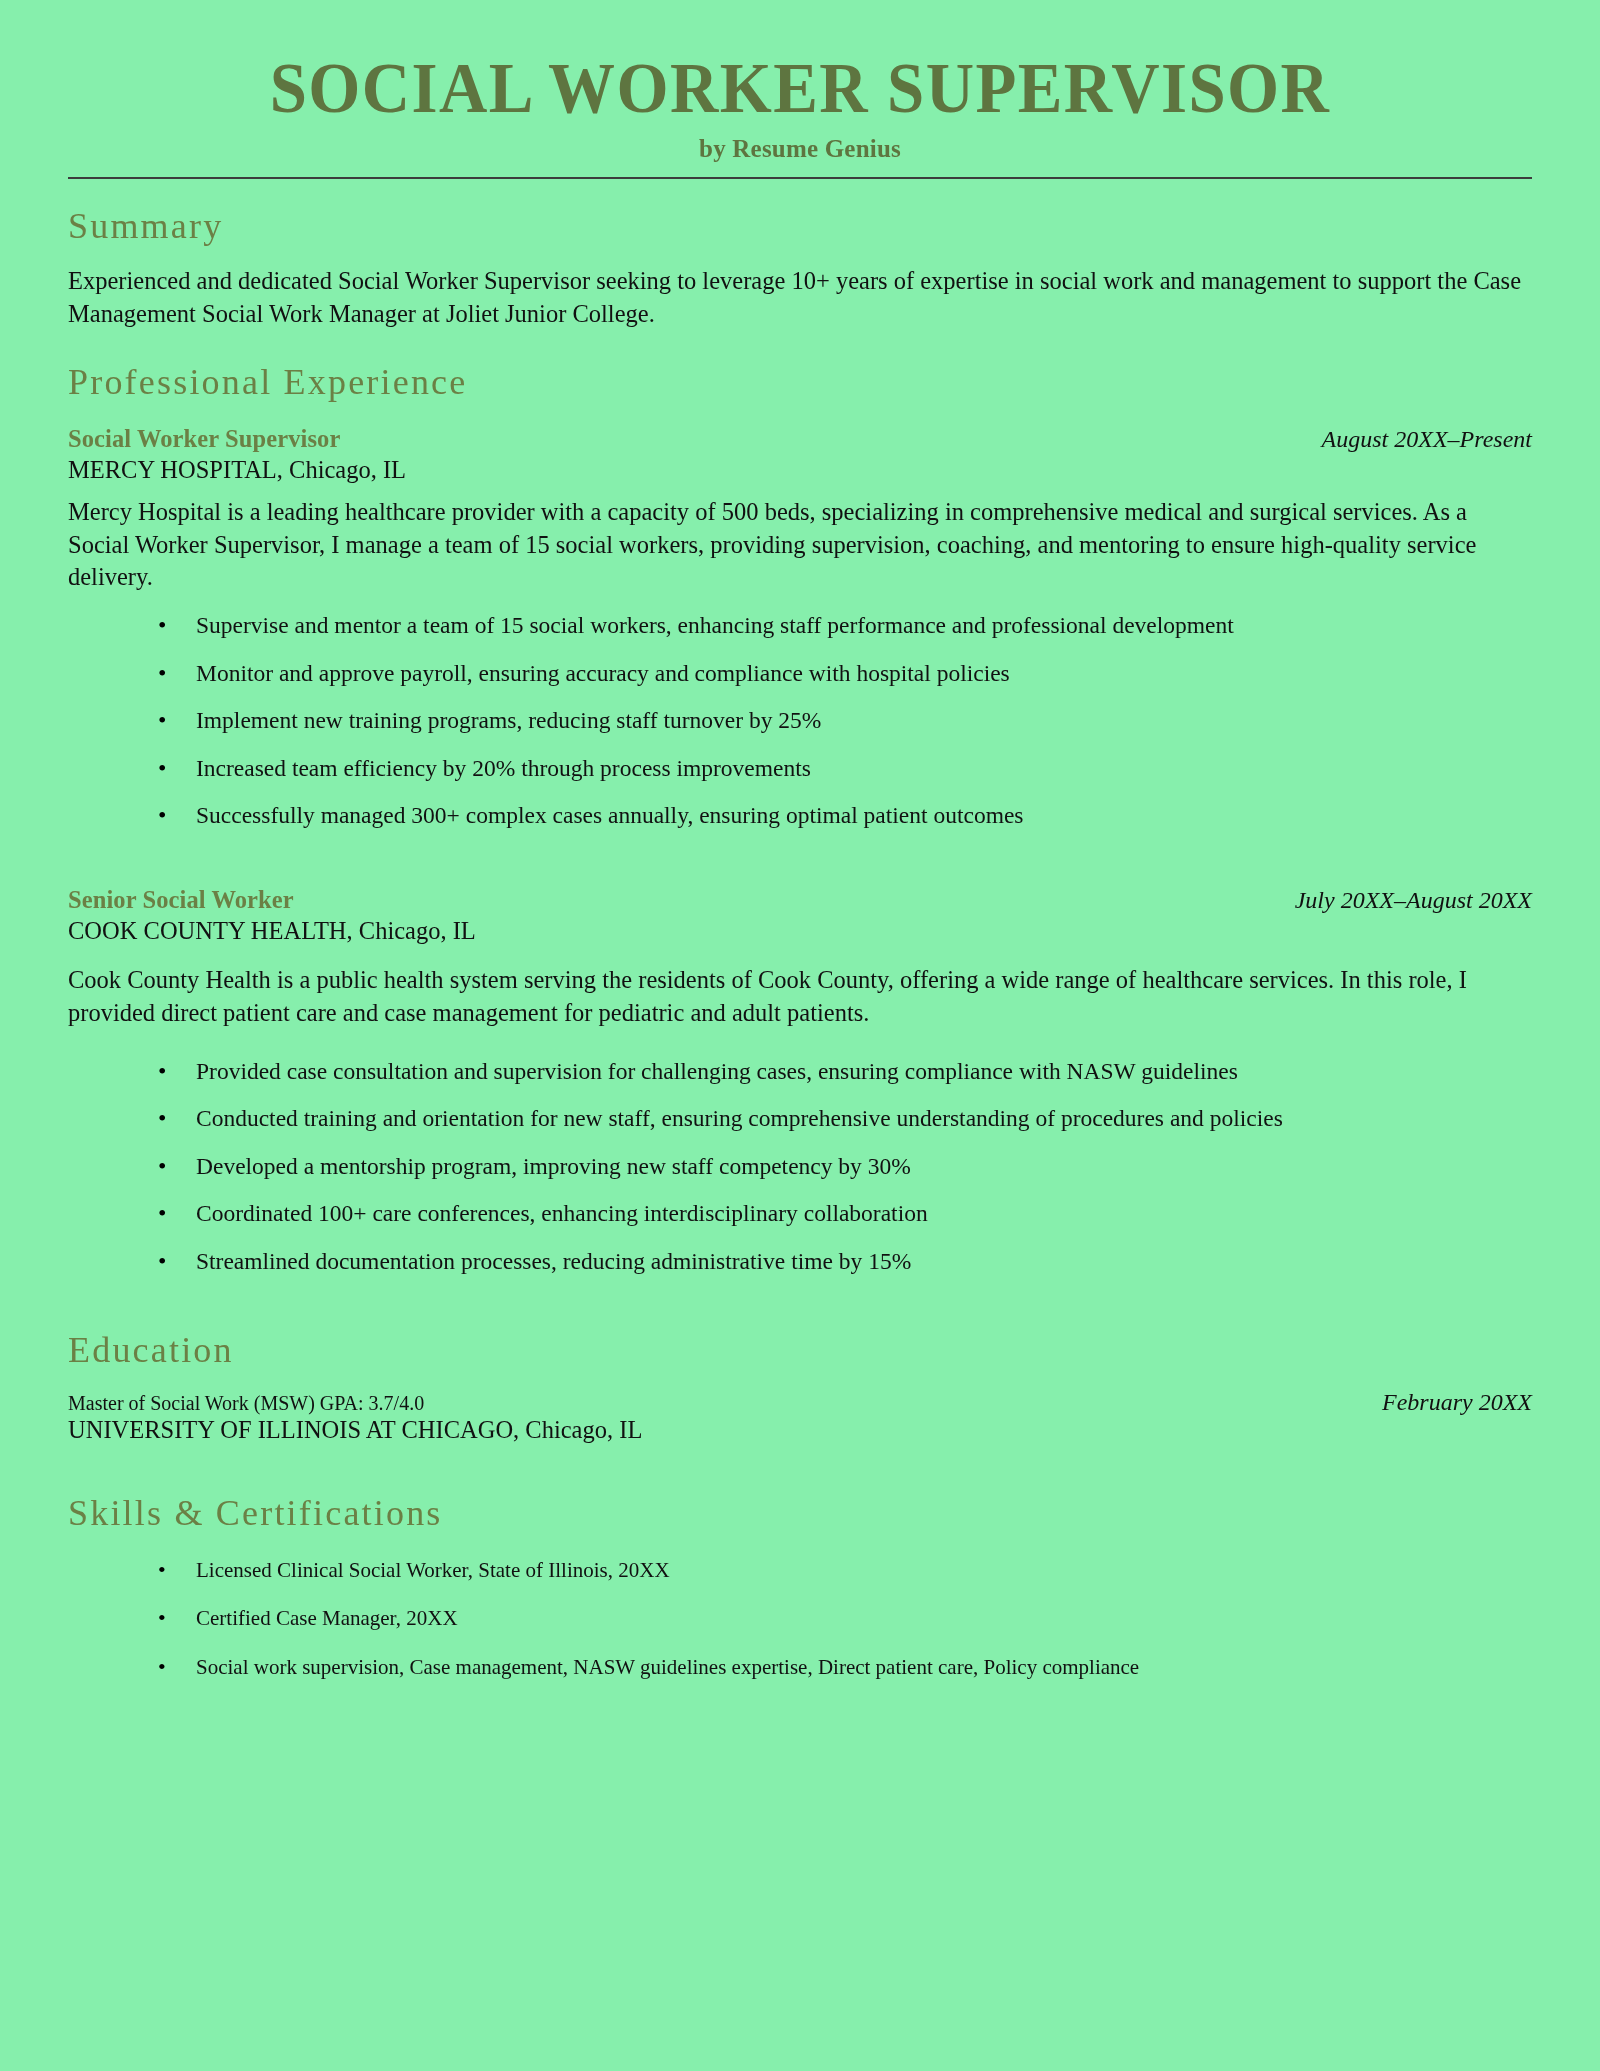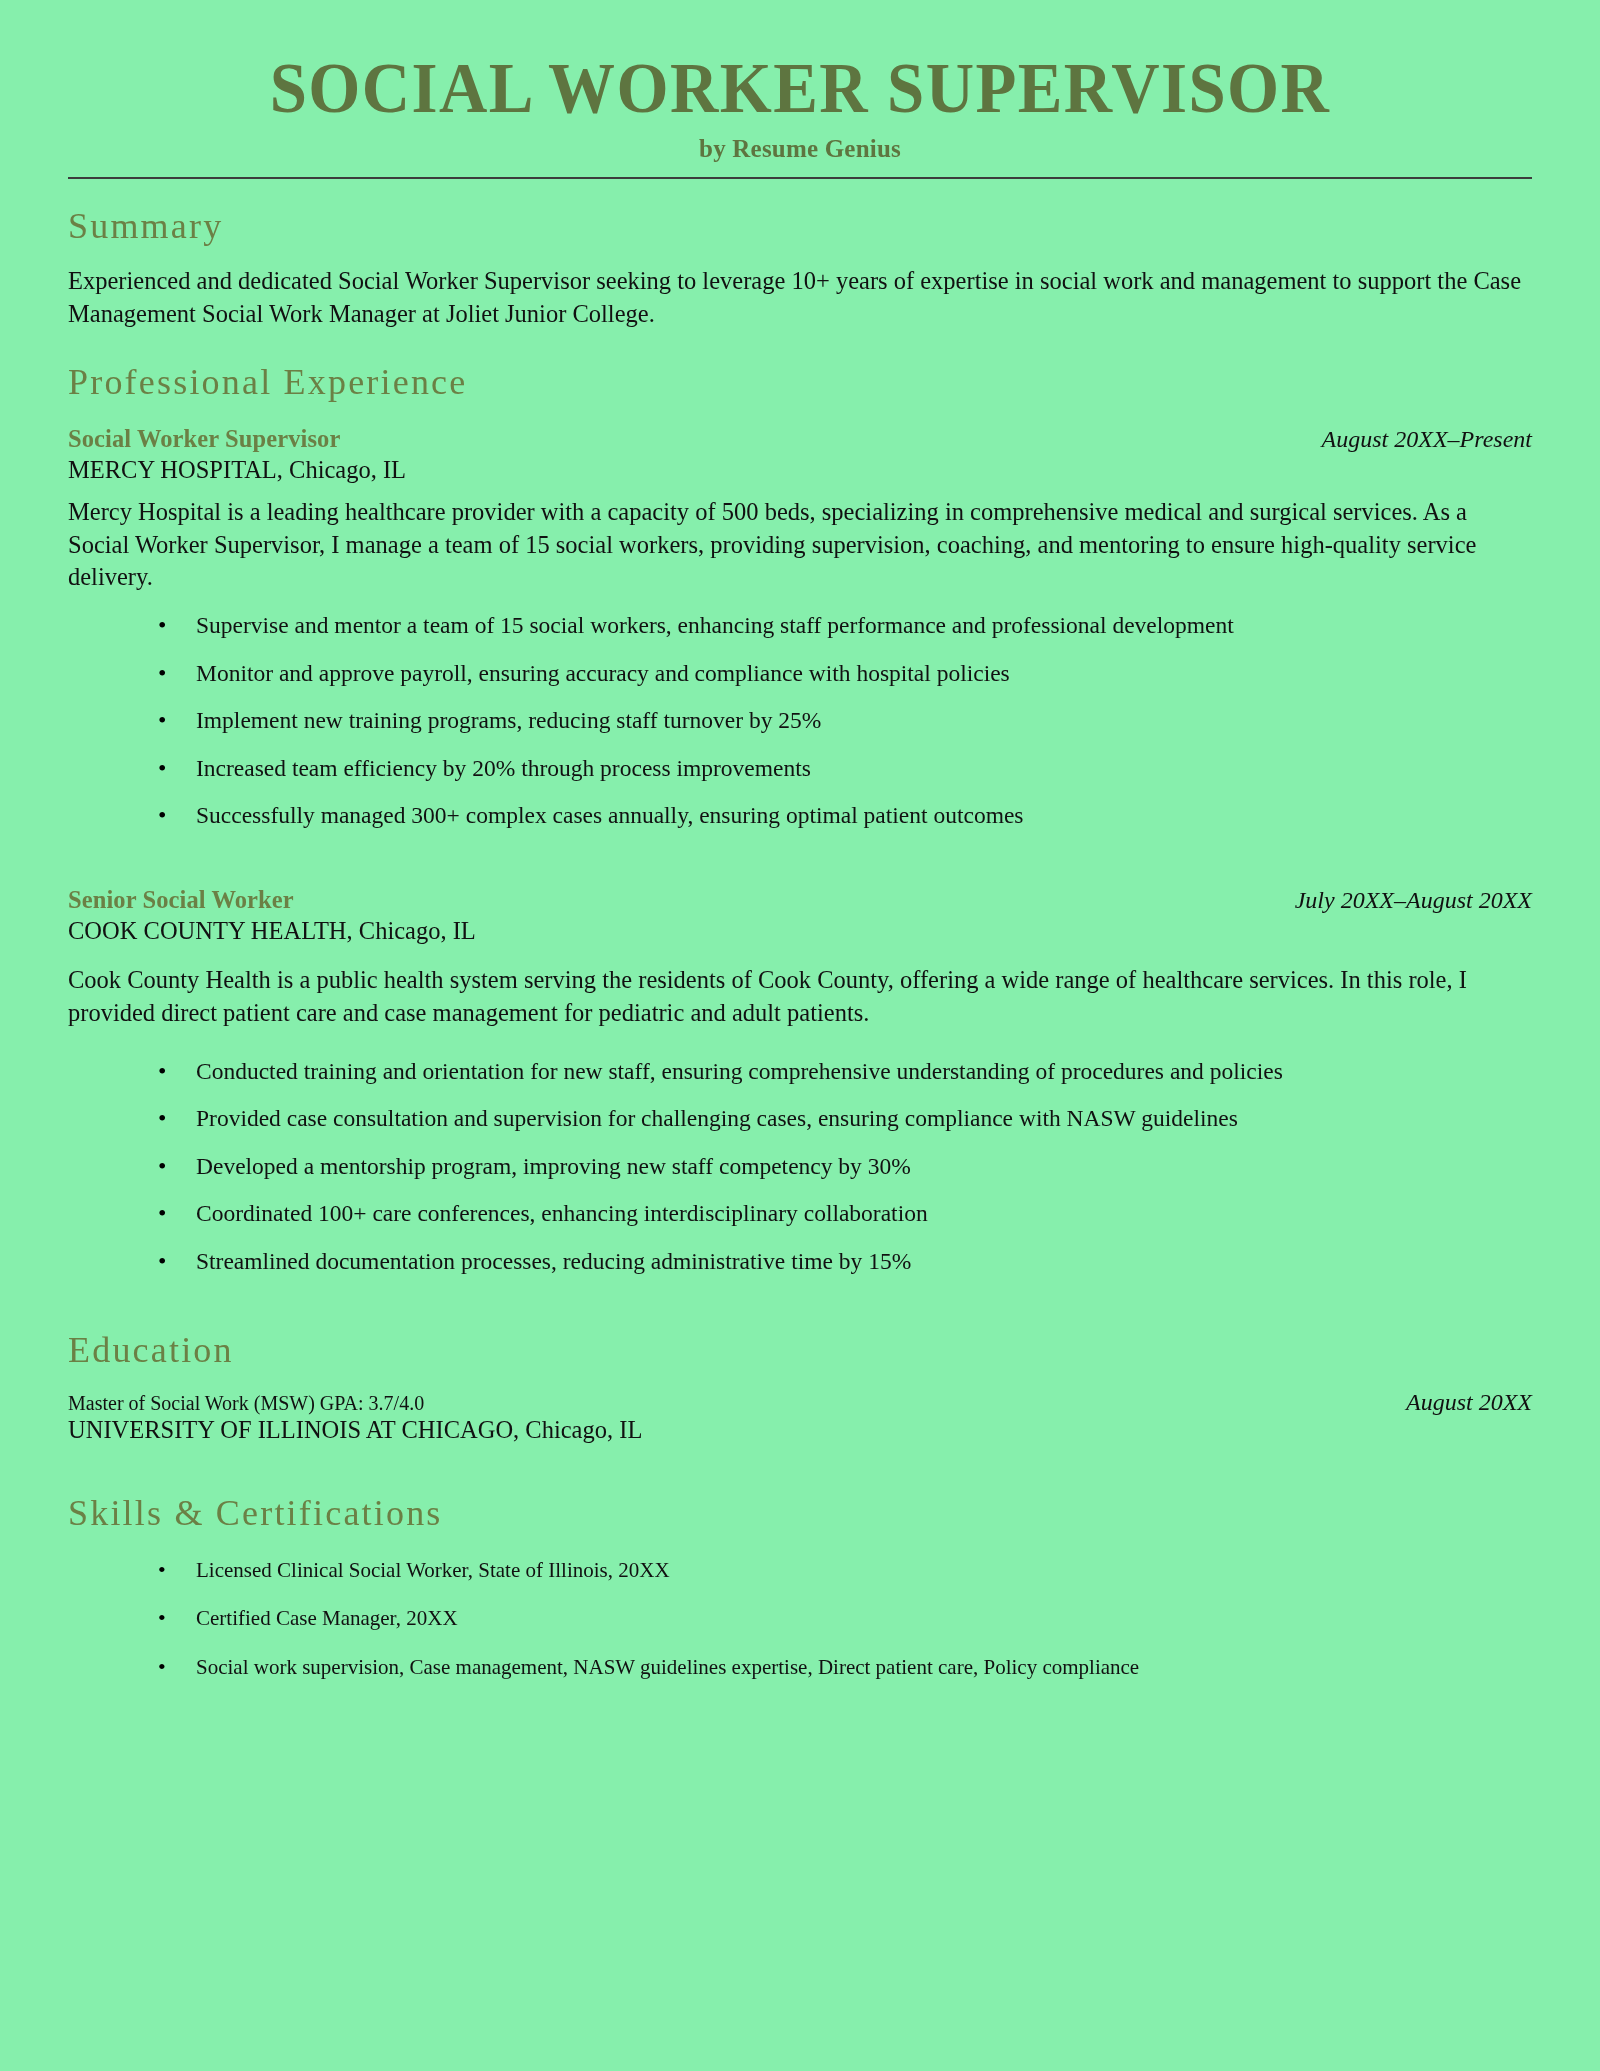--- a/index.html
+++ b/index.html
@@ -216,35 +216,35 @@
     </div>
 
     <div class="entry" style="margin-top:54px;">
       <div class="entry-headrow">
         <span class="entry-title">Senior Social Worker</span>
         <span class="entry-date">July 20XX–August 20XX</span>
       </div>
       <div class="entry-company">COOK COUNTY HEALTH, Chicago, IL</div>
       <div class="entry-desc" style="margin-top:18px;">Cook County Health is a public health system serving the residents of Cook County, offering a wide range of healthcare services. In this role, I provided direct patient care and case management for pediatric and adult patients.</div>
       <ul class="bullets" style="margin-top:26px;">
+        <li>Provided case consultation and supervision for challenging cases, ensuring compliance with NASW guidelines</li>
         <li>Conducted training and orientation for new staff, ensuring comprehensive understanding of procedures and policies</li>
-        <li>Provided case consultation and supervision for challenging cases, ensuring compliance with NASW guidelines</li>
         <li>Developed a mentorship program, improving new staff competency by 30%</li>
         <li>Coordinated 100+ care conferences, enhancing interdisciplinary collaboration</li>
         <li>Streamlined documentation processes, reducing administrative time by 15%</li>
       </ul>
     </div>
   </div>
 
   <div class="section section-education">
     <h2 class="section-title">Education</h2>
     <div>
       <div class="edu-headrow">
         <span class="edu-degree">Master of Social Work (MSW) GPA: 3.7/4.0</span>
-        <span class="edu-date">August 20XX</span>
+        <span class="edu-date">February 20XX</span>
       </div>
       <div class="edu-school">UNIVERSITY OF ILLINOIS AT CHICAGO, Chicago, IL</div>
     </div>
   </div>
 
   <div class="section section-skills">
     <h2 class="section-title">Skills &amp; Certifications</h2>
     <ul class="bullets skills-list" style="margin-top:22px;">
       <li>Licensed Clinical Social Worker, State of Illinois, 20XX</li>
       <li>Certified Case Manager, 20XX</li>

